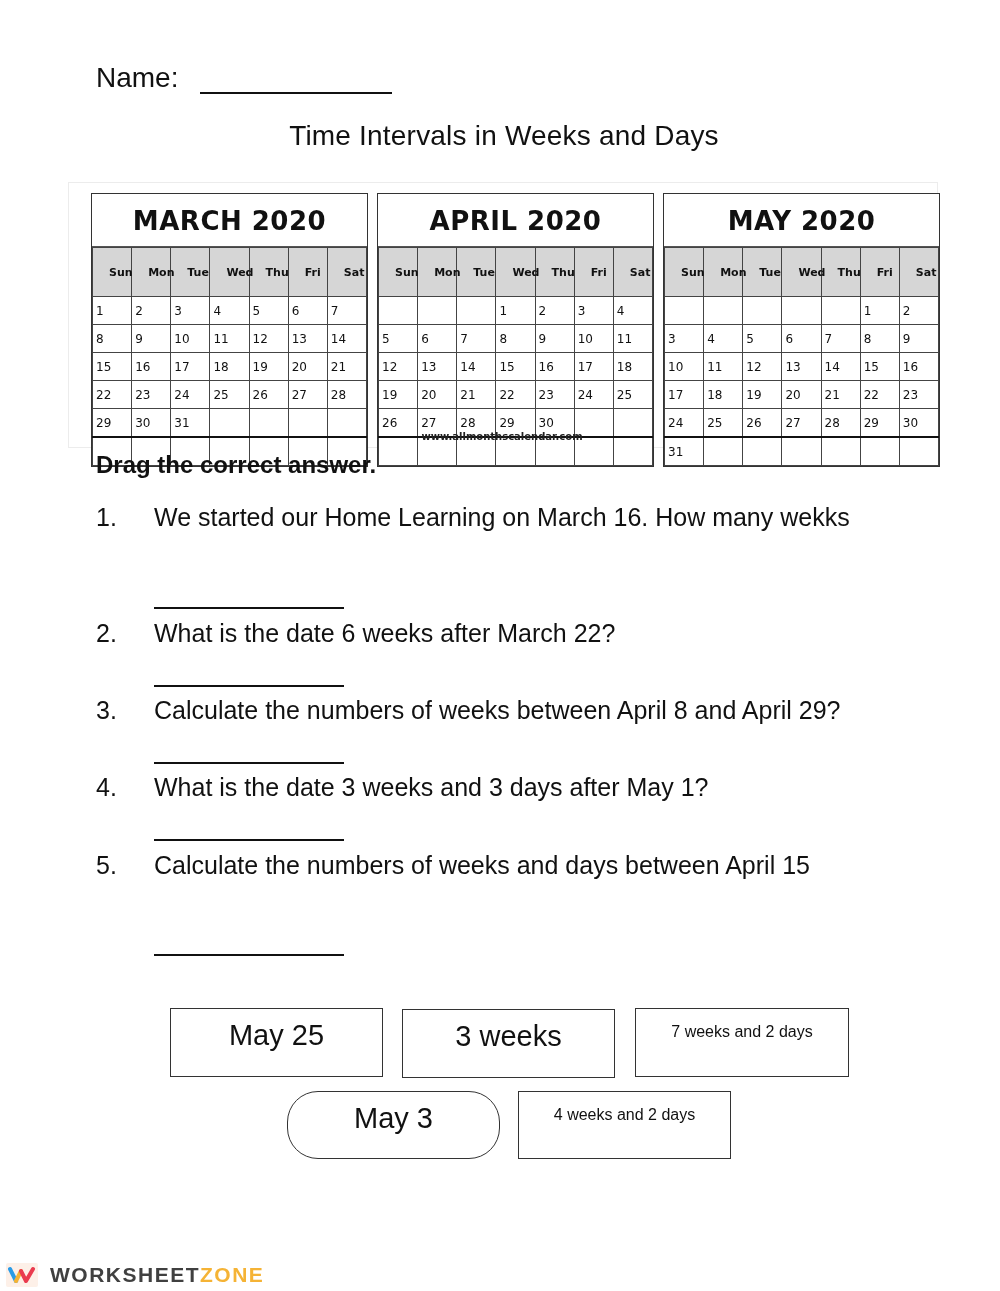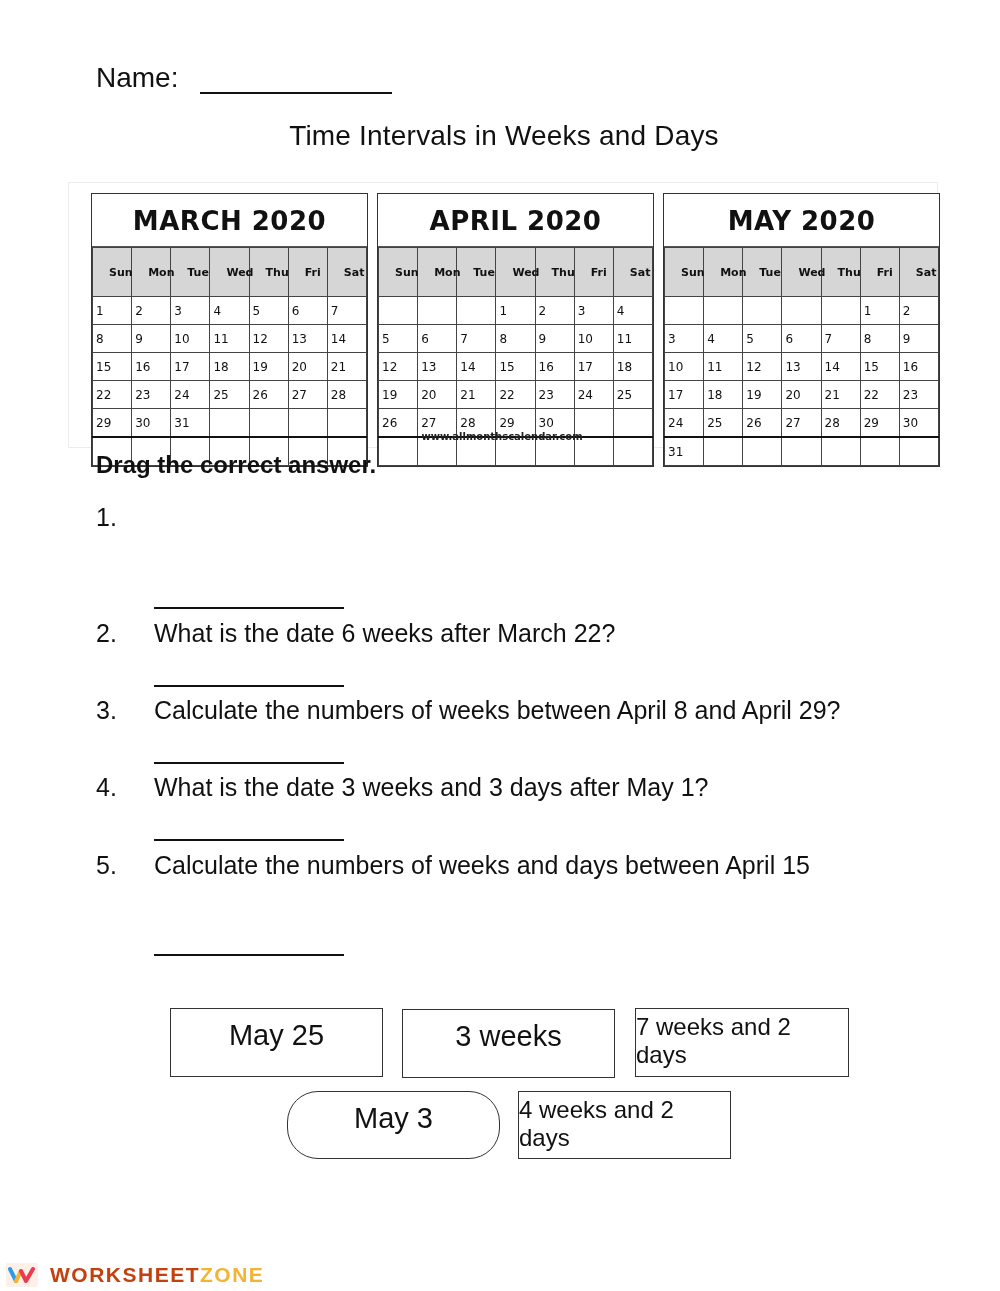--- a/index.html
+++ b/index.html
@@ -17,21 +17,21 @@
   table.grid td { height:27px; border:1px solid #444; font-family:"DejaVu Sans", sans-serif; font-size:12px; vertical-align:middle; padding:0 0 0 3px; text-align:left; }
   table.grid tr.last-sep td { border-top:2px solid #111; }
   .site { left:364px; width:276px; top:431px; text-align:center; font-size:10px; font-weight:bold; color:#222; font-family:"DejaVu Sans", sans-serif; }
   .instruction { left:96px; top:451px; font-size:24px; font-weight:bold; }
   .q { position:absolute; left:96px; font-size:25px; line-height:39px; }
   .q .num { position:absolute; left:0; top:0; }
   .q .text { position:absolute; left:58px; width:770px; }
   .blank { position:absolute; left:154px; width:190px; border-bottom:2px solid #111; height:0; }
   .card { position:absolute; border:1.3px solid #333; background:#fff; display:flex; justify-content:center; box-sizing:border-box; cursor:grab; }
   .card.big { font-size:29px; align-items:center; padding-bottom:14px; }
-  .card.small { font-size:24px; align-items:flex-start; padding-top:4px; }
+  .card.small { font-size:16px; align-items:flex-start; padding-top:14px; }
   .footer { left:6px; top:1262px; height:26px; display:flex; align-items:center; }
   .logo-mark { width:32px; height:24px; background:#fdf0e8; display:flex; align-items:center; justify-content:center; border-radius:2px; }
   .brand { margin-left:12px; font-size:21px; font-weight:bold; letter-spacing:1.5px; }
 </style>
 </head>
 <body>
 
 <div class="abs name-line">
   <span class="name-label">Name:</span>
   <span class="name-blank"></span>
@@ -260,20 +260,21 @@
   </table>
 </div>
 
 <div class="abs site">www.allmonthscalendar.com</div>
 
 <div class="abs instruction">Drag the correct answer.</div>
 
 <div class="q" style="top:498px;">
   <span class="num">1.</span>
   <div class="text">
+    <div>We started our Home Learning on March 16. How many wekks</div>
   </div>
 </div>
 <div class="blank" style="top:607px;"></div>
 
 <div class="q" style="top:614px;">
   <span class="num">2.</span>
   <div class="text">
     <div>What is the date 6 weeks after March 22?</div>
   </div>
 </div>
@@ -311,15 +312,15 @@
 
 <div class="abs footer">
   <span class="logo-mark">
     <svg width="28" height="18" viewBox="0 0 28 18">
       <path d="M2 3 L8 15" stroke="#2a9be6" stroke-width="4" stroke-linecap="round" fill="none"></path>
       <path d="M8 15 L13 5" stroke="#f5b335" stroke-width="4" stroke-linecap="round" fill="none"></path>
       <path d="M13 5 L18 15 L25 3" stroke="#ea3b4f" stroke-width="4" stroke-linecap="round" stroke-linejoin="round" fill="none"></path>
     </svg>
   </span>
   <span class="brand">
-    <span style="color:#c2410c;">WORKSHEET</span><span style="color:#f5b335;">ZONE</span>
+    <span style="color:#404040;">WORKSHEET</span><span style="color:#f5b335;">ZONE</span>
   </span>
 </div>
 
 </body></html>

